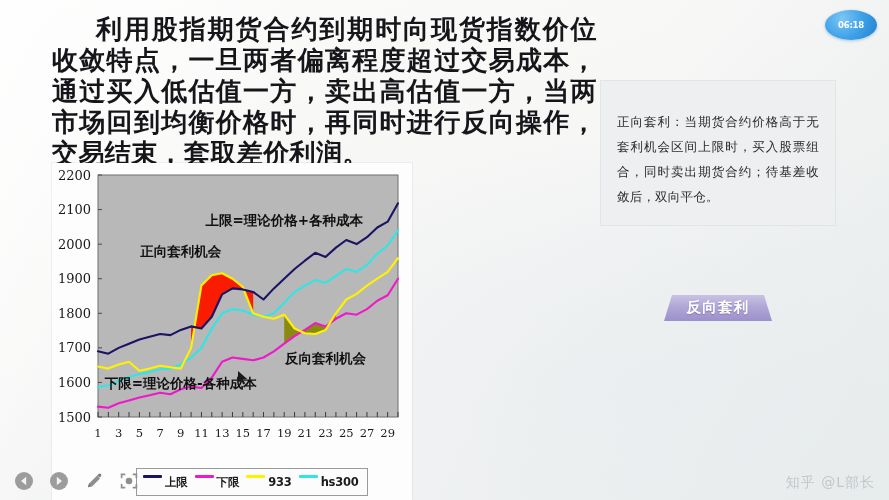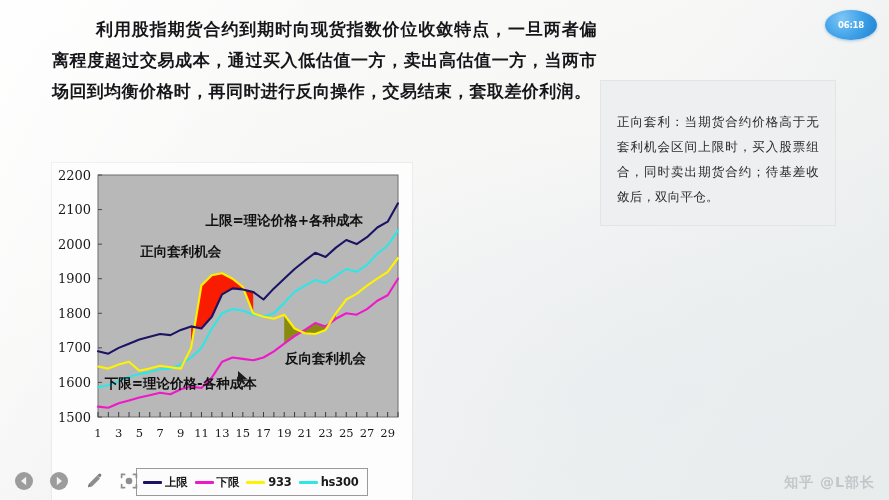--- a/index.html
+++ b/index.html
@@ -25,21 +25,21 @@
     pointer-events: none;
   }
 
   
   .slide-text {
     position: absolute;
     left: 52px; top: 14px;
     width: 545px;
     color: #16161a;
     font-family: Liberation Sans, sans-serif;
-    font-size: 17px;
+    font-size: 26px;
     font-weight: 700;
     line-height: 31px;
     letter-spacing: 0.4px;
     text-align: justify;
     text-indent: 44px;
   }
 
   
   .chart-card {
     position: absolute;
@@ -60,21 +60,21 @@
     left: 84px; bottom: 4px;
     width: 232px; height: 28px;
     background: #fcfcfc;
     border: 1px solid #9a9a9a;
     display: flex;
     align-items: center;
     gap: 7px;
     padding: 0 6px;
     font-family: "DejaVu Sans", "Liberation Sans", sans-serif;
   }
-  .lg-item { display: flex; align-items: center; gap: 3px; }
+  .lg-item { display: flex; gap: 3px; }
   .lg-swatch { width: 19px; height: 3px; display: block; border-radius: 1px; }
   .lg-label {
     font-size: 11.5px;
     font-weight: 700;
     color: #1b1b1b;
     white-space: nowrap;
     letter-spacing: -0.2px;
   }
 
   
@@ -150,21 +150,21 @@
     box-shadow: 0 1px 3px rgba(30,110,180,0.35);
     z-index: 7;
   }
 
   
   .watermark {
     position: absolute;
     right: 14px; bottom: 8px;
     color: #c3c6ca;
     font-size: 14px;
-    font-weight: 700;
+    font-weight: 400;
     letter-spacing: 1px;
     white-space: nowrap;
     z-index: 5;
   }
 </style>
 </head>
 <body>
 
 <div id="root">
   <div class="sheen"></div>
@@ -315,18 +315,21 @@
     </div>
   </div>
 
   <div class="panel panel-a">
     <div class="card card-a">
       <div class="card-text">正向套利：当期货合约价格高于无套利机会区间上限时，买入股票组合，同时卖出期货合约；待基差收敛后，双向平仓。</div>
     </div>
   </div>
 
   <div class="panel panel-b">
+    <div class="pill-wrap">
+      <div class="pill">反向套利</div>
+    </div>
   </div>
 
   <div class="timer">06:18</div>
 
   <div class="watermark">知乎 @L部长</div>
 </div>
 
 </body></html>

